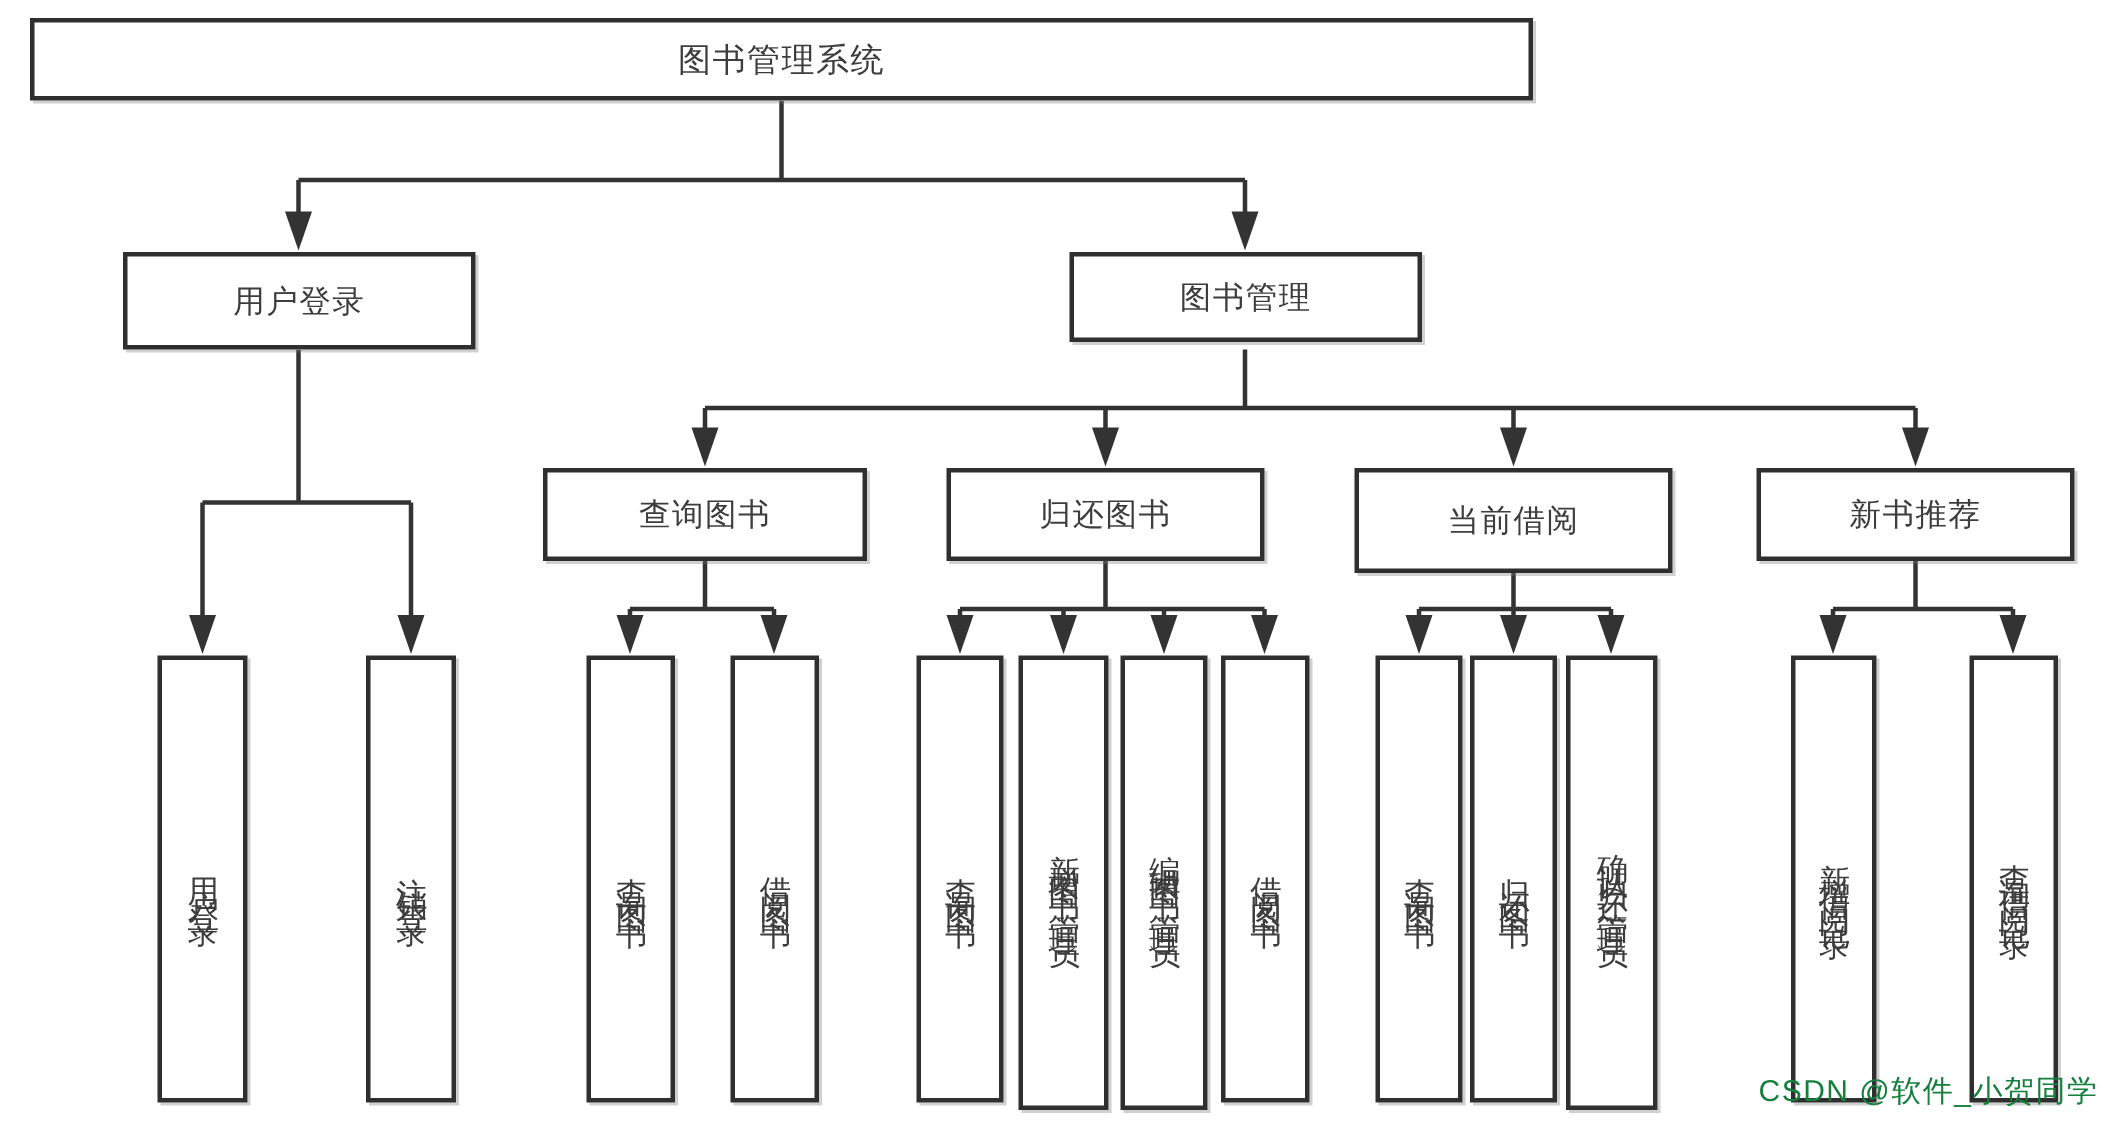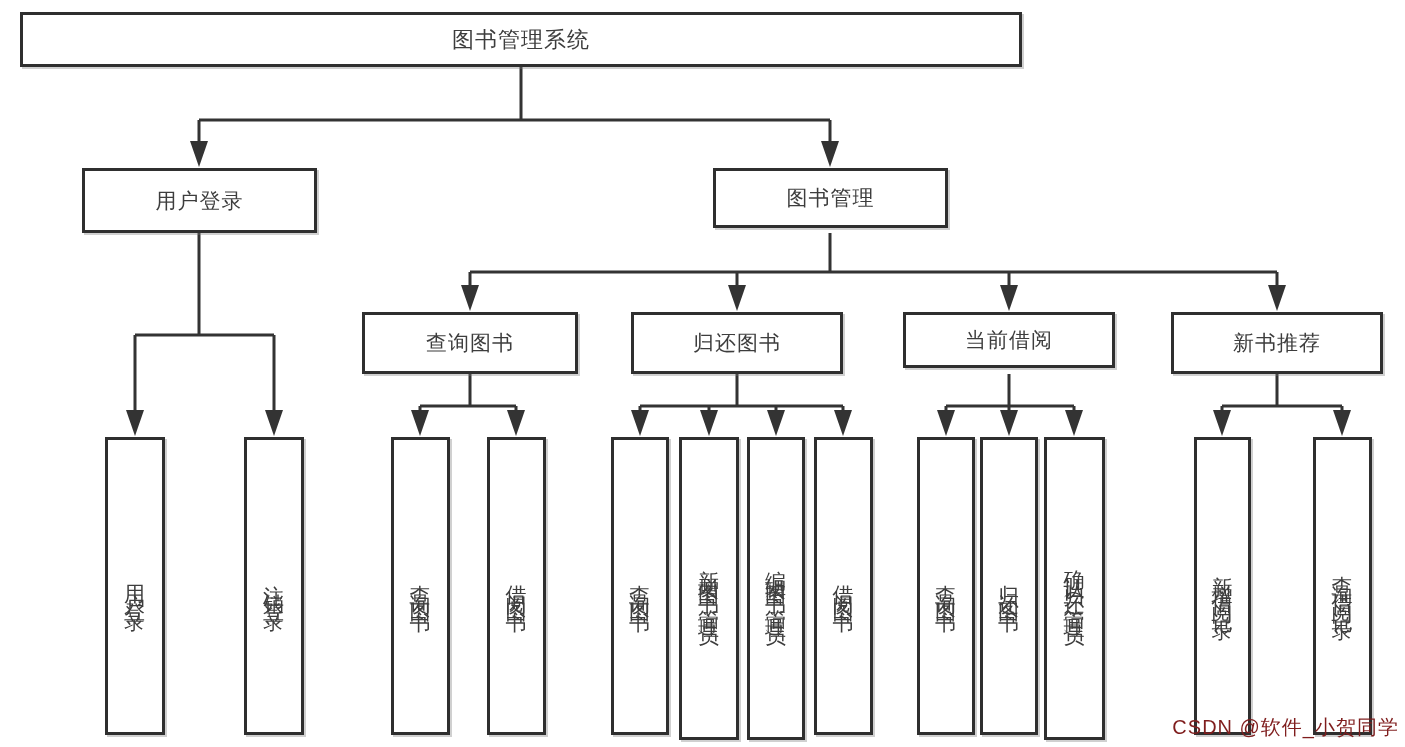--- a/index.html
+++ b/index.html
@@ -52,42 +52,42 @@
   }
   .v-node.long span {
     letter-spacing: 8px;
   }
   
   .n-root            { left: 20px;   top: 12px;  width: 1002px; height: 55px; }
   .n-user-login      { left: 82px;   top: 168px; width: 235px;  height: 65px; }
   .n-book-mgmt       { left: 713px;  top: 168px; width: 235px;  height: 60px; }
   .n-new-book        { left: 362px;  top: 312px; width: 216px;  height: 62px; }
   .n-book-borrow     { left: 631px;  top: 312px; width: 212px;  height: 62px; }
-  .n-current-borrow  { left: 903px;  top: 312px; width: 212px;  height: 56px; }
+  .n-current-borrow  { left: 903px;  top: 312px; width: 212px;  height: 70px; }
   .n-borrow-records  { left: 1171px; top: 312px; width: 212px;  height: 62px; }
   .leaf              { top: 437px; height: 298px; }
   .lf-1  { left: 105px;  width: 60px; }
   .lf-2  { left: 244px;  width: 60px; }
   .lf-3  { left: 391px;  width: 59px; }
   .lf-4  { left: 487px;  width: 59px; }
   .lf-5  { left: 611px;  width: 58px; }
   .lf-6  { left: 679px;  width: 60px; height: 303px; }
   .lf-7  { left: 747px;  width: 58px; height: 303px; }
   .lf-8  { left: 814px;  width: 59px; }
   .lf-9  { left: 917px;  width: 58px; }
   .lf-10 { left: 980px;  width: 58px; }
   .lf-11 { left: 1044px; width: 61px; height: 303px; }
   .lf-12 { left: 1194px; width: 57px; }
   .lf-13 { left: 1313px; width: 59px; }
   .watermark {
     position: absolute;
     right: 6px;
     top: 714px;
     font-size: 20px;
-    color: #7f1d1d;
+    color: #15803d;
     letter-spacing: 1px;
     z-index: 5;
     white-space: nowrap;
   }
 </style>
 </head>
 <body>
 
 <div class="canvas">
 

